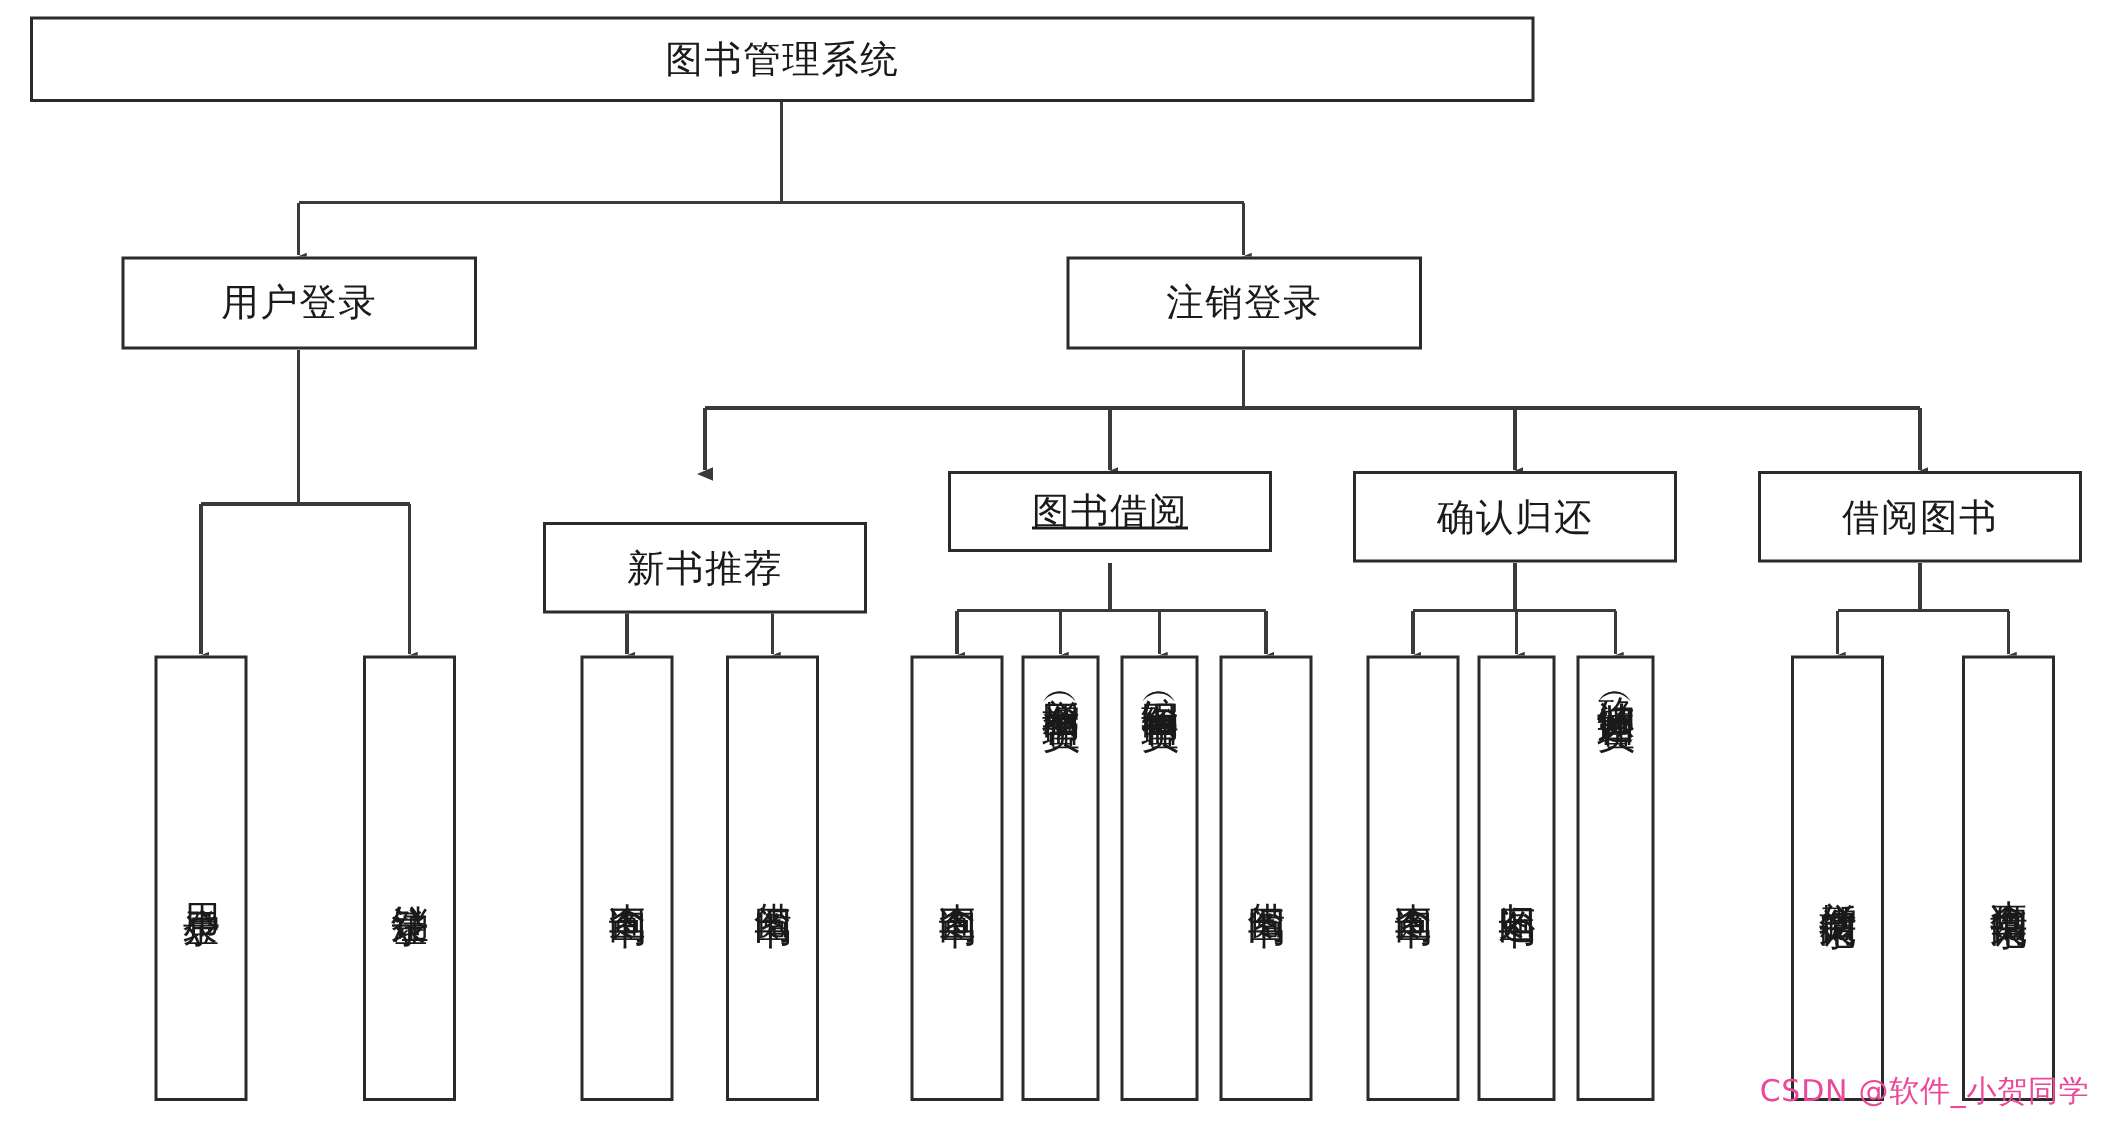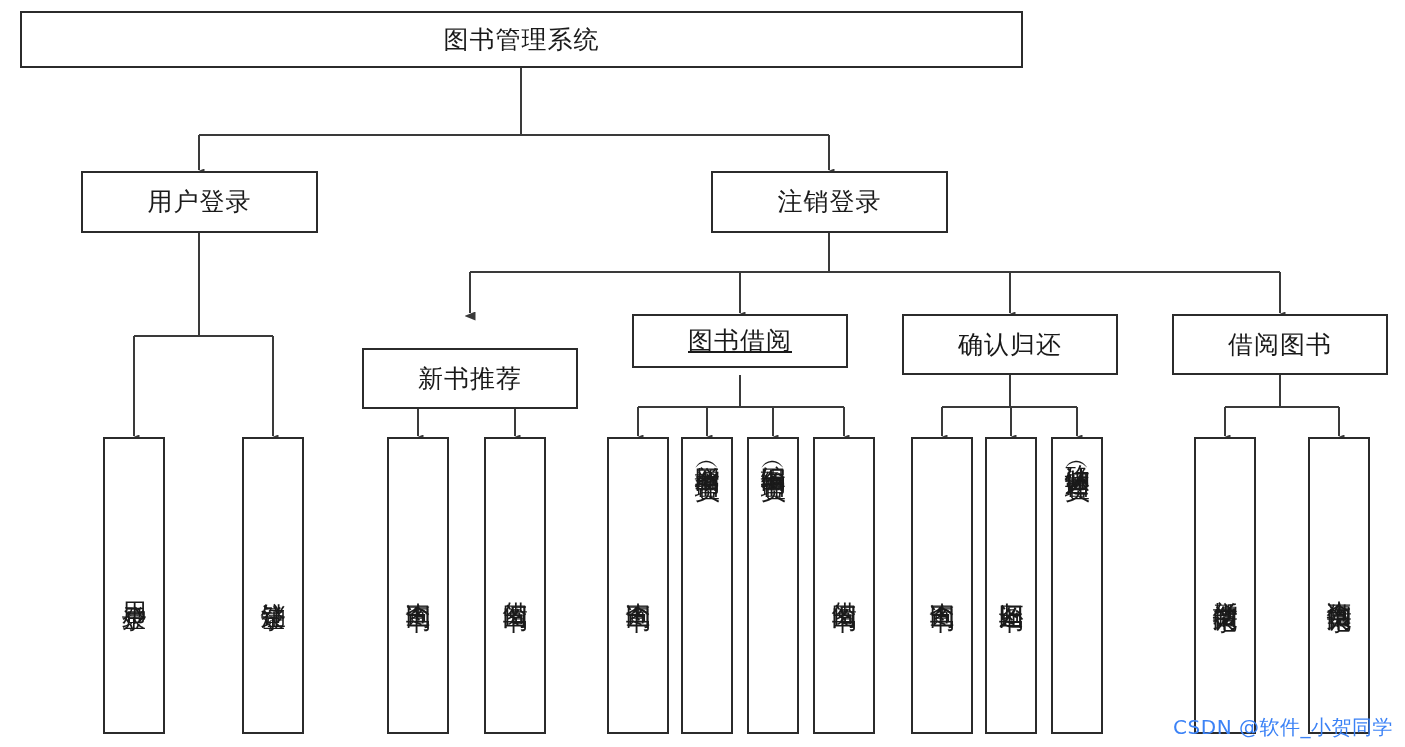--- a/index.html
+++ b/index.html
@@ -59,21 +59,21 @@
   }
   .node.vertical.centered {
     align-items: center;
     padding-top: 0;
   }
   #watermark {
     position: absolute;
     right: 12px;
     bottom: 6px;
     font-size: 20px;
-    color: #3b82f6;
+    color: #ec4899;
     letter-spacing: 0.5px;
     white-space: nowrap;
     pointer-events: none;
     font-family: "DejaVu Sans", "Liberation Sans", sans-serif;
   }
 </style>
 </head>
 <body>
 
 <div id="canvas">

